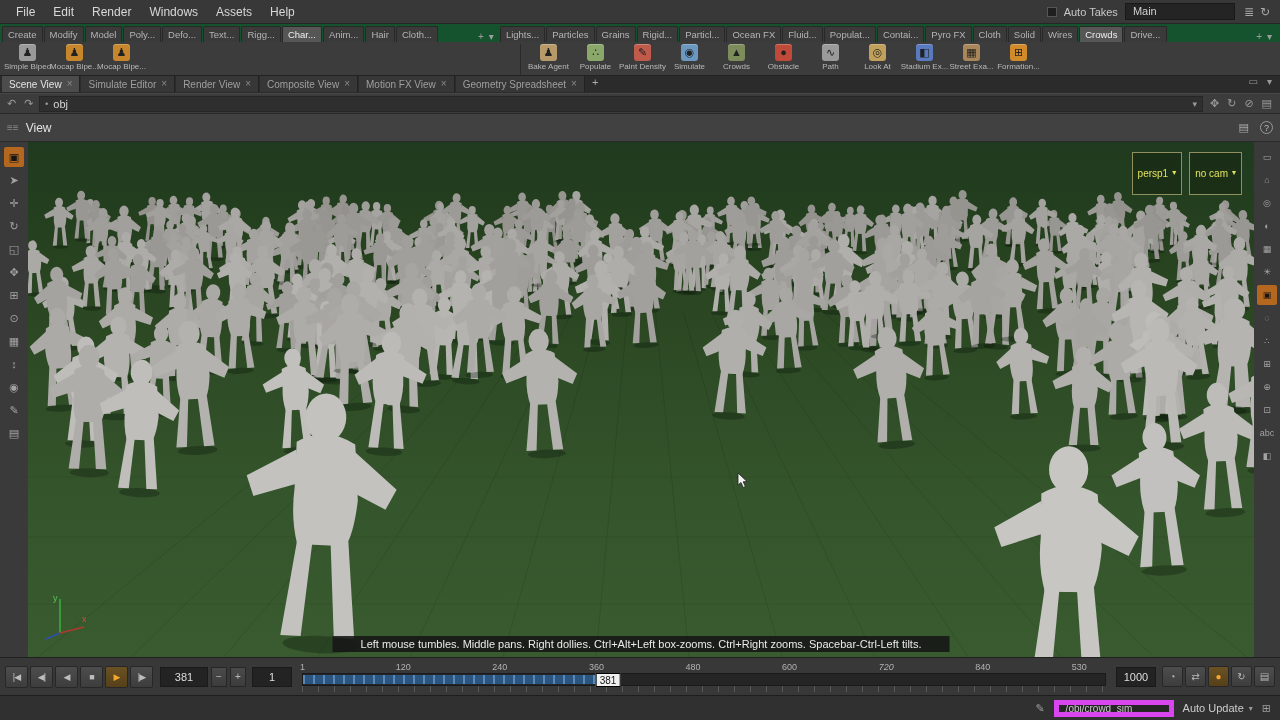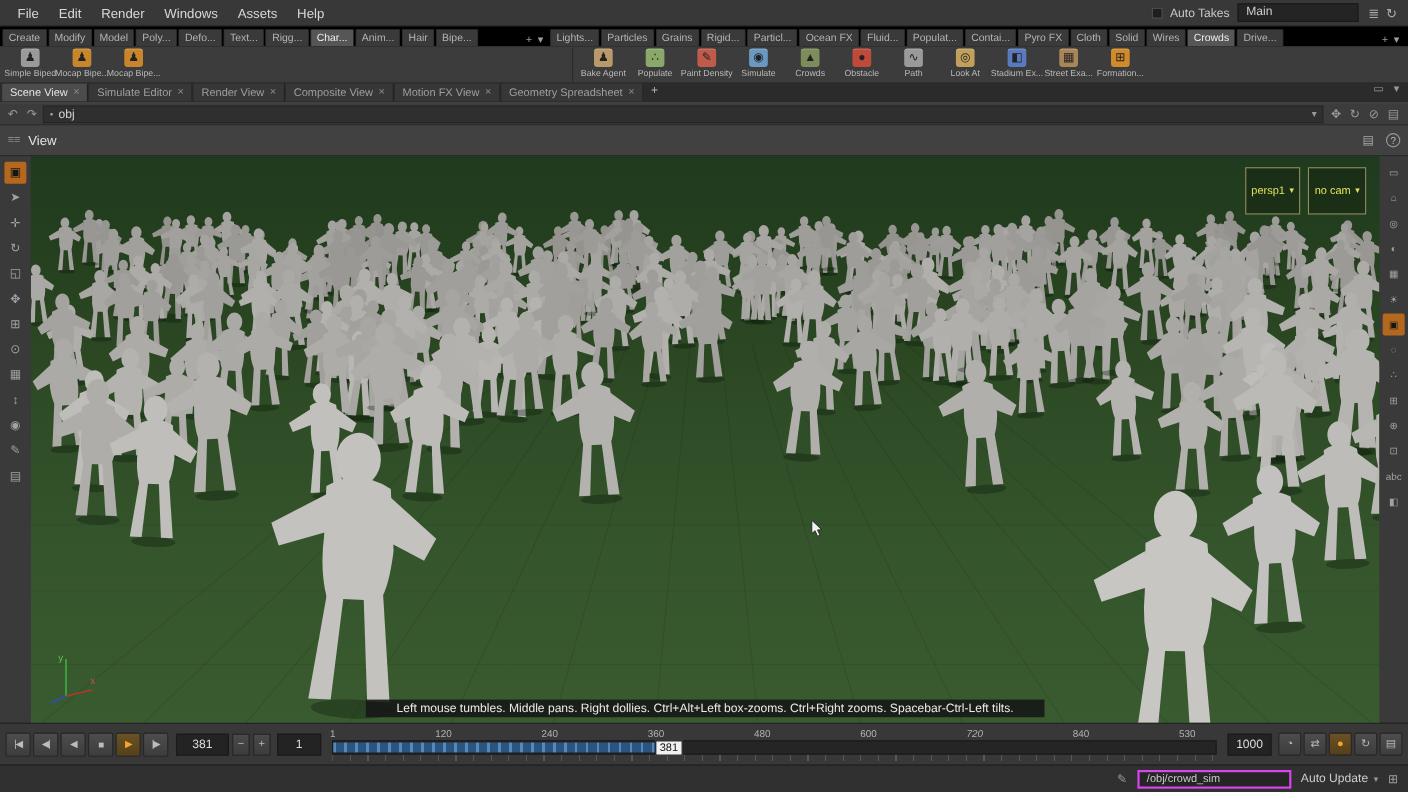--- a/index.html
+++ b/index.html
@@ -12,21 +12,21 @@
 .menus{display:flex;gap:2px}
 .menu-item{padding:3px 8px;font-size:12px;color:#d8d8d8;border-radius:2px;cursor:default}
 .menubar-right{margin-left:auto;display:flex;align-items:center;gap:7px}
 .checkbox{width:10px;height:10px;background:#1f1f1f;border:1px solid #555;display:inline-block}
 .auto-takes{font-size:11px;color:#c8c8c8}
 .take-selector{width:110px;height:17px;background:#242424;border:1px solid #191919;padding:1px 7px;font-size:11px;color:#cfcfcf}
 .mb-icon{color:#a8a8a8;font-size:12px;padding:0 2px}
 
 
 .shelf{flex:0 0 52px;background:#3c3c3c;border-bottom:1px solid #232323;display:flex;flex-direction:column}
-.shelf-tabs{height:18px;background:#000000;display:flex;align-items:flex-end;padding:0 2px;overflow:hidden}
+.shelf-tabs{height:18px;background:#14532d;display:flex;align-items:flex-end;padding:0 2px;overflow:hidden}
 .tabs{display:flex;gap:1px}
 .tabs.left-tabs{width:470px;flex:0 0 auto}
 .tabs.right-tabs{flex:1;min-width:0}
 .stab{flex:0 1 auto;padding:2px 5px;font-size:9.5px;background:#3a3a3a;color:#b4b4b4;border:1px solid #282828;
   border-bottom:none;border-radius:2px 2px 0 0;white-space:nowrap;overflow:hidden;max-width:62px}
 .stab.active{background:#565656;color:#efefef}
 .tabctl{flex:0 0 auto;display:flex;align-items:center;gap:5px;padding:0 6px;color:#9d9d9d;font-size:10px}
 .shelf-tools{flex:1;display:flex;align-items:flex-start;padding:2px 4px 0 4px}
 .tools{display:flex}
 .tools.left-tools{width:512px;flex:0 0 auto}
@@ -101,21 +101,21 @@
   padding:0 3px;border:1px solid #000;transform:translateX(-50%);z-index:2}
 .tl-ticksbar{height:6px;background:repeating-linear-gradient(90deg,#575757 0 1px,transparent 1px 16px)}
 .pbtn{width:21px;height:21px;background:linear-gradient(#4d4d4d,#3d3d3d);border:1px solid #272727;border-radius:2px;
   color:#b8b8b8;font-size:10px;display:flex;align-items:center;justify-content:center}
 .pbtn.active{background:linear-gradient(#6b5224,#55401a);color:#f2a62e}
 
 
 .status-bar{flex:0 0 25px;background:#303030;border-top:1px solid #1e1e1e;display:flex;align-items:center;padding:0 9px;gap:9px}
 .sb-right{margin-left:auto;display:flex;align-items:center;gap:9px}
 .sb-icon{color:#9c9c9c;font-size:11px}
-.sb-field{width:140px;height:17px;background:#252525;border:2px solid #d946ef;color:#c9c9c9;font-size:10px;
+.sb-field{width:120px;height:17px;background:#252525;border:5px solid #d946ef;color:#c9c9c9;font-size:10px;
   display:flex;align-items:center;padding:0 7px;white-space:nowrap;overflow:hidden}
 .auto-update{display:flex;align-items:center;gap:5px;font-size:11px;color:#cdcdcd}
 .sb-caret{font-size:8px;color:#9a9a9a}
 </style>
 </head>
 <body>
 
 <div class="app">
 
   <div class="menubar">
@@ -147,21 +147,21 @@
       <span class="stab">Create</span>
           <span class="stab">Modify</span>
           <span class="stab">Model</span>
           <span class="stab">Poly...</span>
           <span class="stab">Defo...</span>
           <span class="stab">Text...</span>
           <span class="stab">Rigg...</span>
           <span class="stab active">Char...</span>
           <span class="stab">Anim...</span>
           <span class="stab">Hair</span>
-          <span class="stab">Bipe...</span>
+          <span class="stab">Cloth...</span>
         </div>
       <div class="tabctl">
         <span>+</span>
         <span>▾</span>
       </div>
       <div class="tabs right-tabs">
 
       <span class="stab">Lights...</span>
           <span class="stab">Particles</span>
           <span class="stab">Grains</span>

